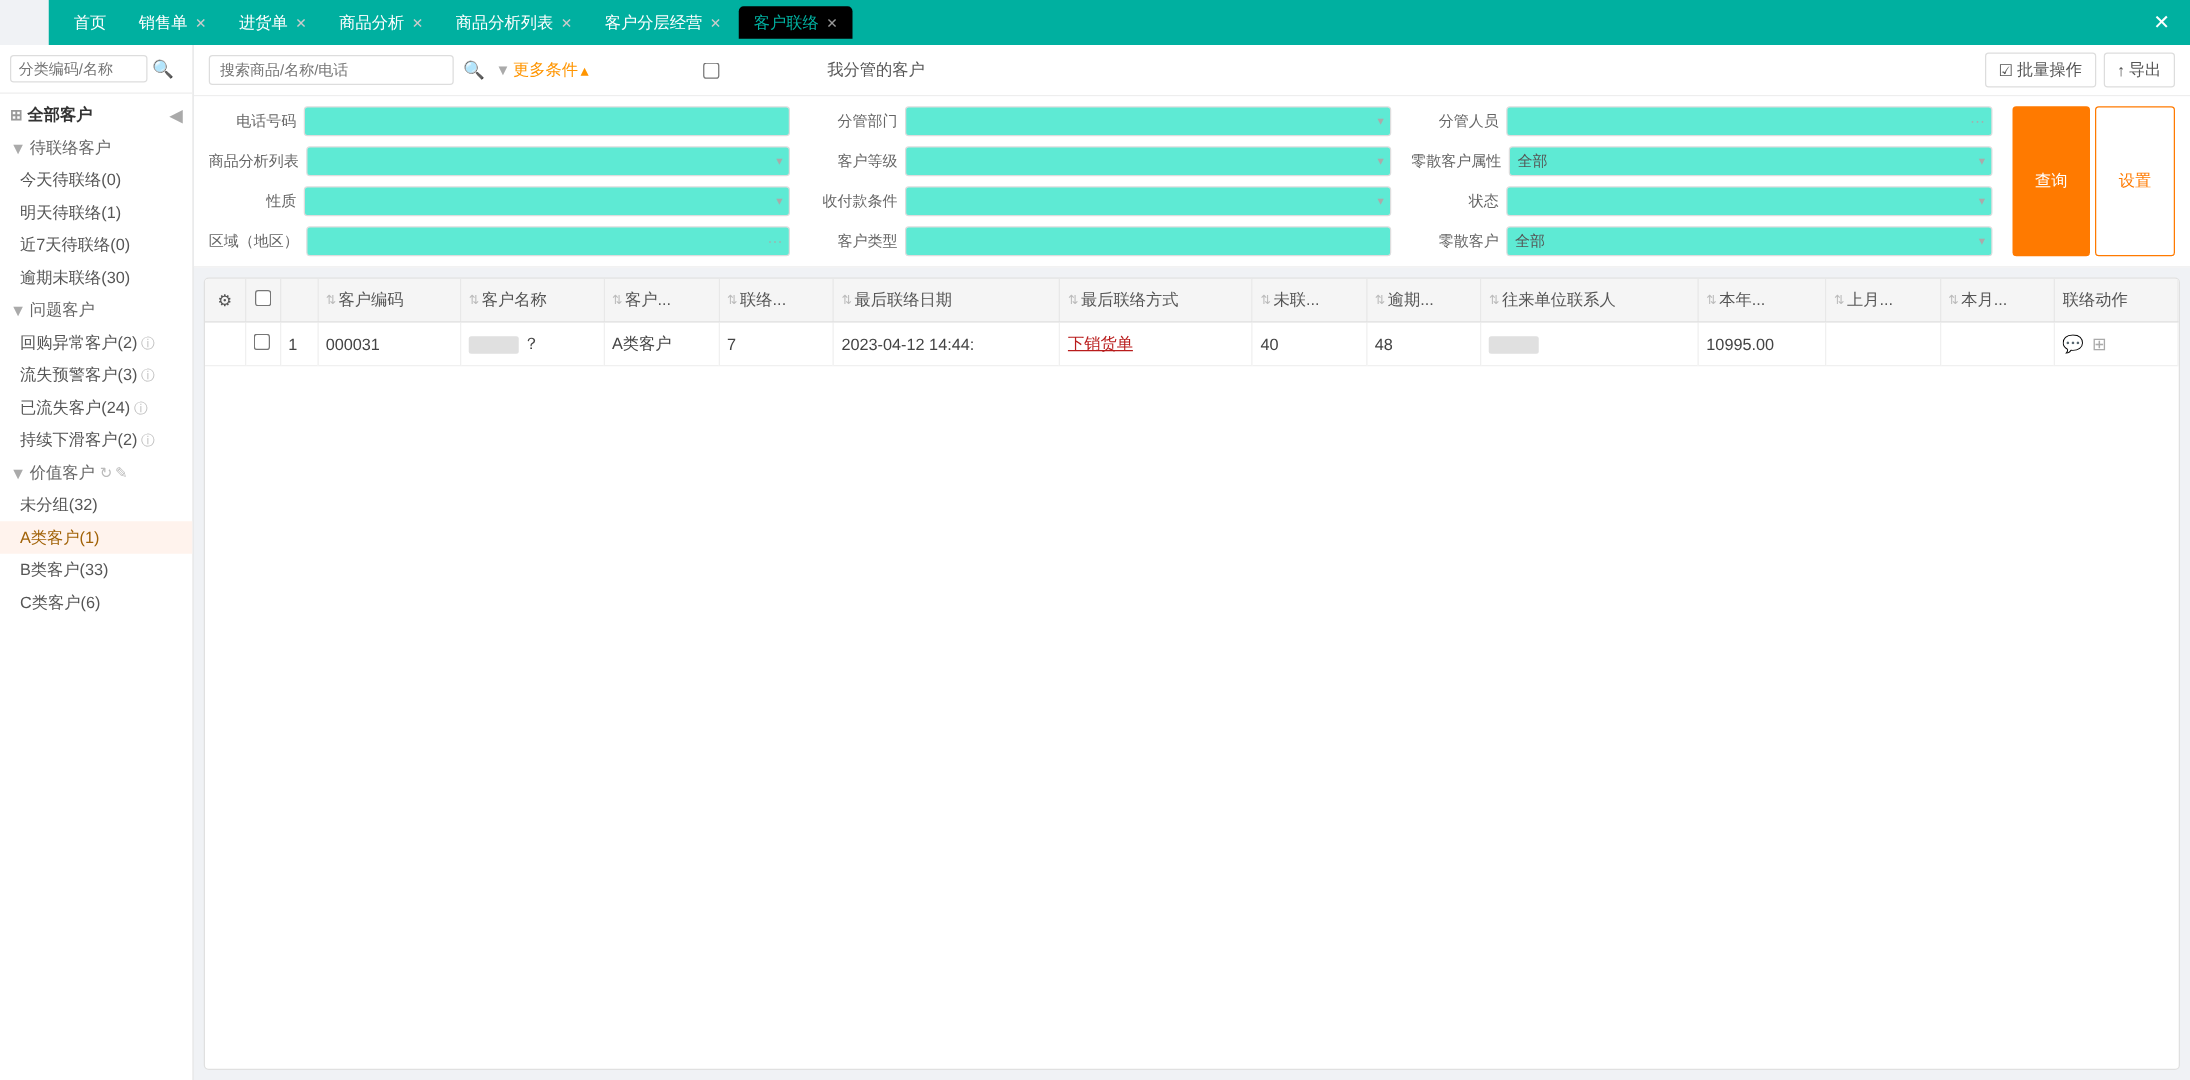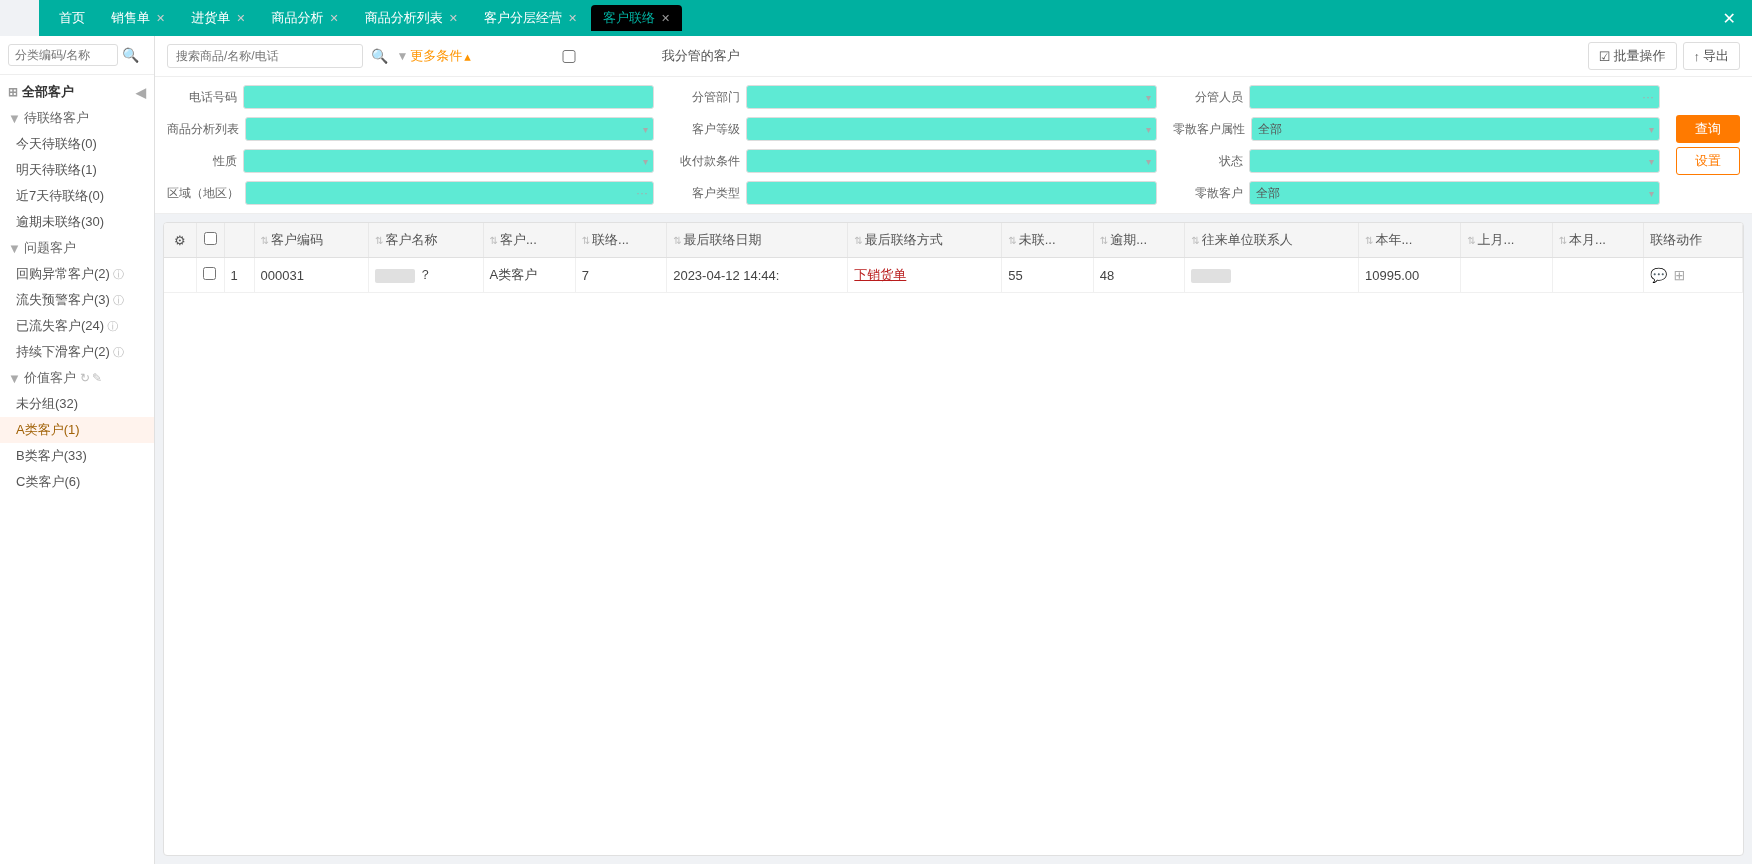--- a/index.html
+++ b/index.html
@@ -205,21 +205,20 @@
       position: absolute;
       right: 6px;
       top: 50%;
       transform: translateY(-50%);
       color: #aaa;
       font-size: 12px;
       pointer-events: none;
     }
     .filter-right-actions {
       display: flex;
-      flex-direction: column;
       gap: 4px;
       justify-content: center;
     }
     .btn-query {
       background: #ff7a00;
       color: #fff;
       border: none;
       border-radius: 3px;
       padding: 5px 18px;
       font-size: 13px;
@@ -685,21 +684,21 @@
             <td>
               <span>7</span>
             </td>
             <td>
               <span>2023-04-12 14:44:</span>
             </td>
             <td>
               <span class="link-text">下销货单</span>
             </td>
             <td>
-              <span>55</span>
+              <span>40</span>
             </td>
             <td>
               <span>48</span>
             </td>
             <td>
               <span class="masked-text"></span>
             </td>
             <td>
               <span>10995.00</span>
             </td>

